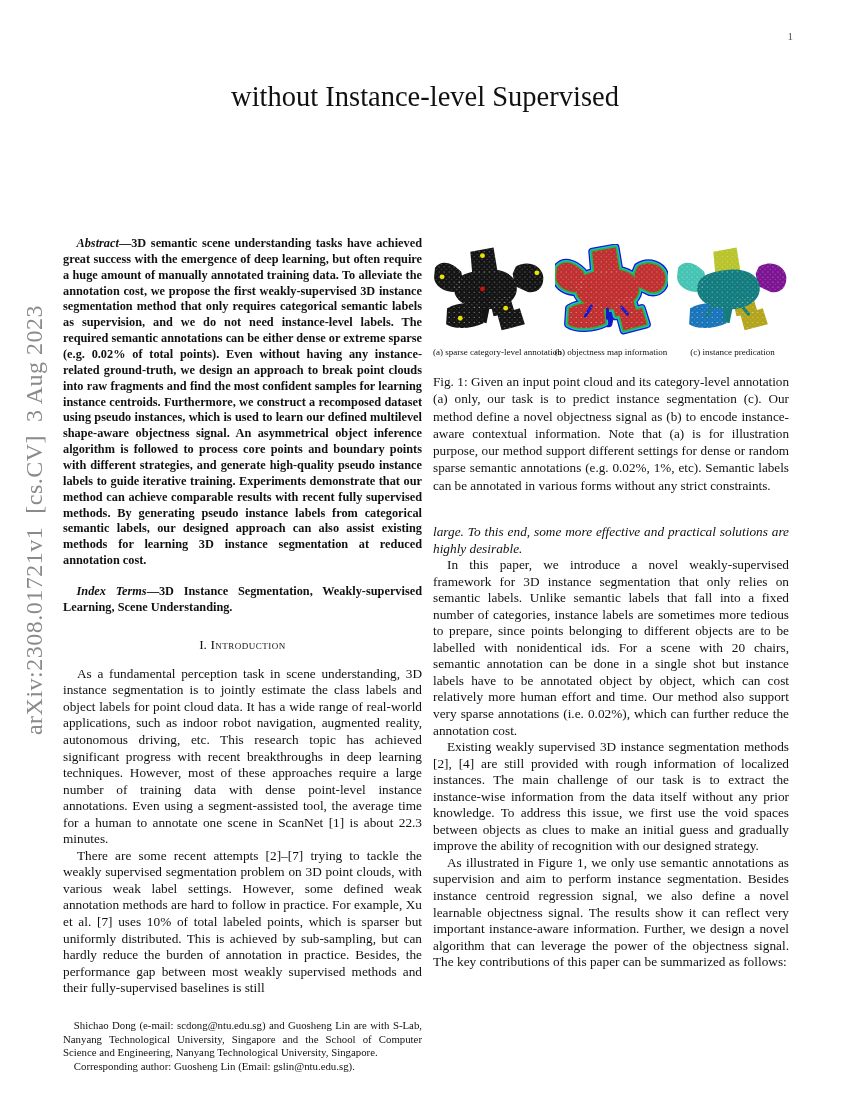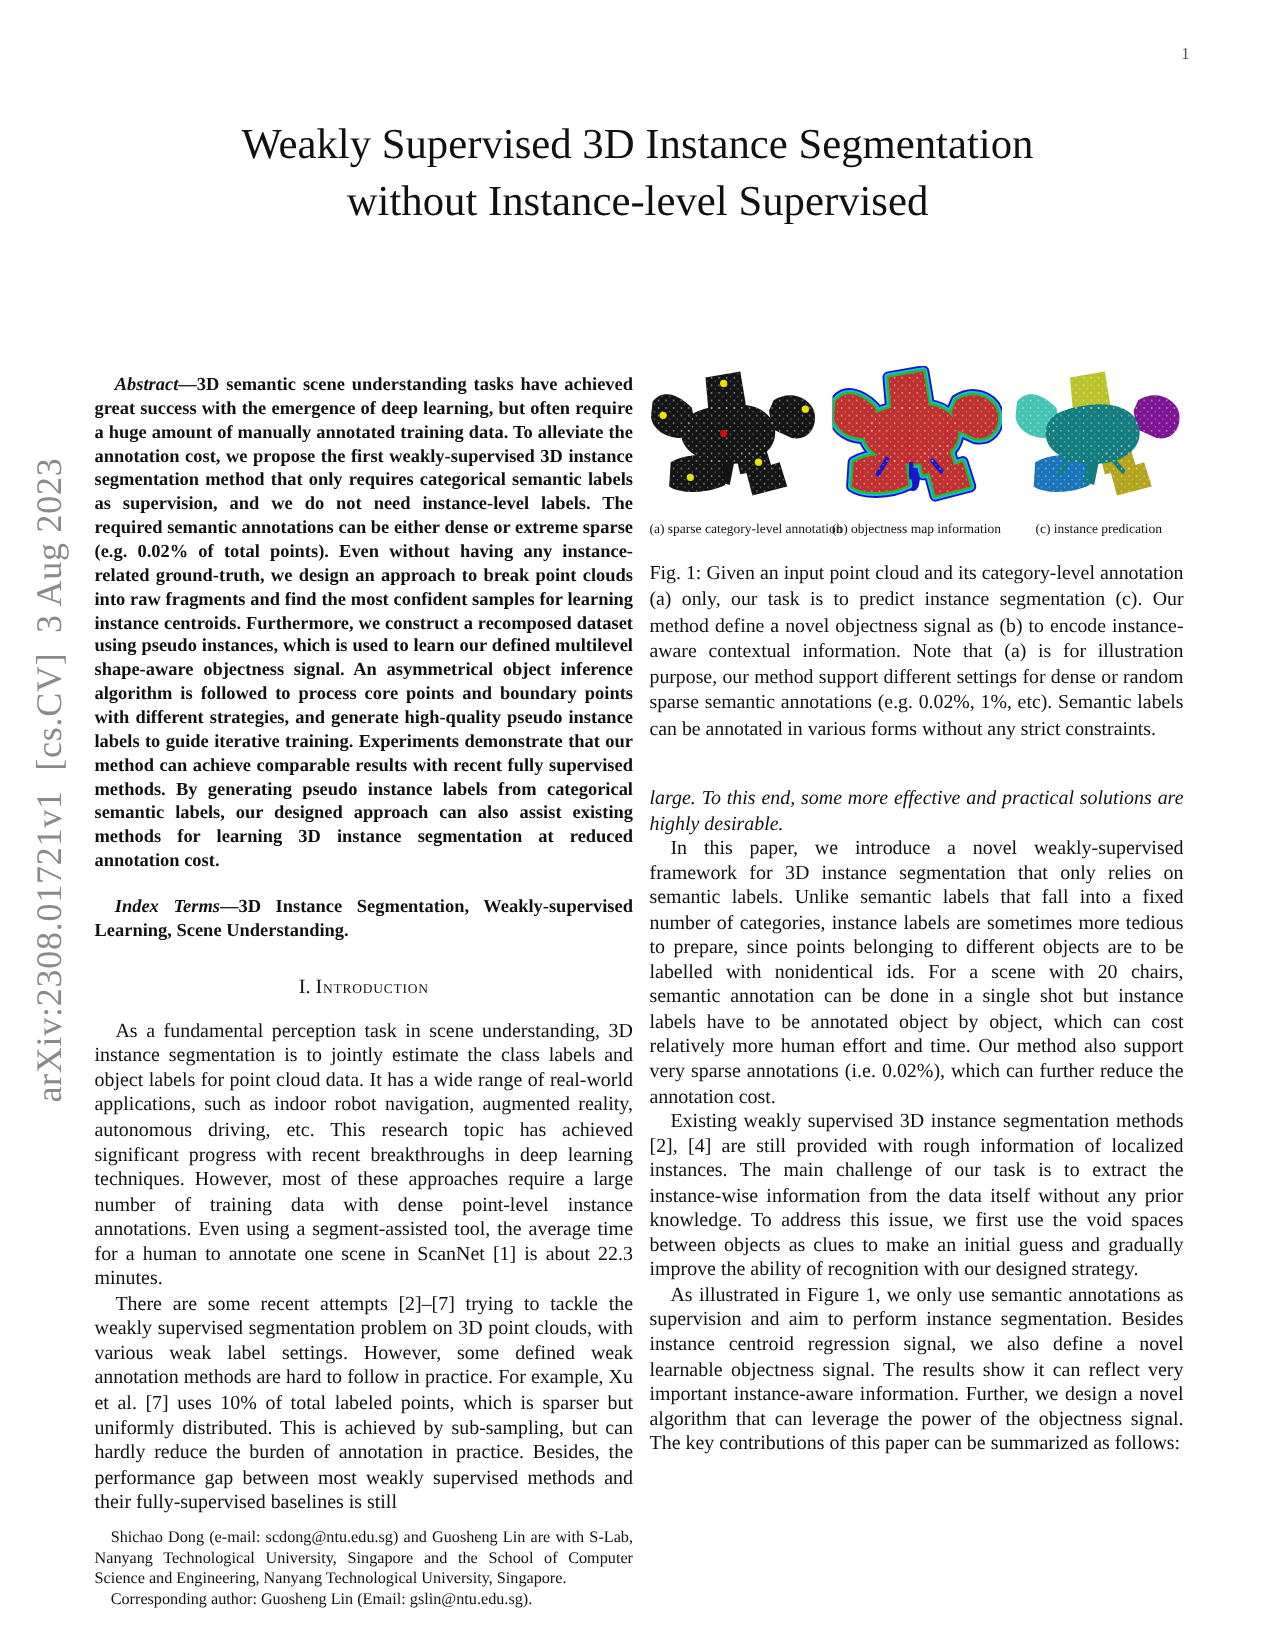--- a/index.html
+++ b/index.html
@@ -18,21 +18,21 @@
     position:absolute; top:520px; left:34px;
     transform:translate(-50%,-50%) rotate(-90deg);
     white-space:pre; font-size:24px; color:#8a8a8a;
     letter-spacing:0.5px;
   }
   .title-block { position:absolute; top:78px; left:0; width:850px; text-align:center; }
   .paper-title { font-size:28.5px; font-weight:400; line-height:1.33; }
   .paper-authors { margin-top:16px; font-size:14.5px; }
 
   .col { position:absolute; text-align:justify; }
-  .col-left  { left:63px;  top:249px; width:359px; }
+  .col-left  { left:63px;  top:236px; width:359px; }
   .col-right { left:433px; top:244px; width:356px; }
 
   .abstract-par, .index-par {
     font-size:12.3px; font-weight:bold; line-height:1.29;
     text-indent:1.1em;
   }
   .index-par { margin-top:15px;font-family:Liberation Serif, serif; }
   .lead-label { font-style:italic; }
   .section-heading {
     text-align:center; font-size:13.5px; margin-top:21px; margin-bottom:13px;
@@ -76,21 +76,20 @@
     </pattern>
   </defs>
 </svg>
 
 <div class="page-number">1</div>
 
 <div class="arxiv-banner">arXiv:2308.01721v1  [cs.CV]  3 Aug 2023</div>
 
 <div class="title-block">
   <div class="paper-title">
-    <div>Weakly Supervised 3D Instance Segmentation</div>
     <div>without Instance-level Supervised</div>
   </div>
 </div>
 
 <div class="col col-left">
   <p class="abstract-par"><span class="lead-label">Abstract</span><span>—3D semantic scene understanding tasks have achieved great success with the emergence of deep learning, but often require a huge amount of manually annotated training data. To alleviate the annotation cost, we propose the first weakly-supervised 3D instance segmentation method that only requires categorical semantic labels as supervision, and we do not need instance-level labels. The required semantic annotations can be either dense or extreme sparse (e.g. 0.02% of total points). Even without having any instance-related ground-truth, we design an approach to break point clouds into raw fragments and find the most confident samples for learning instance centroids. Furthermore, we construct a recomposed dataset using pseudo instances, which is used to learn our defined multilevel shape-aware objectness signal. An asymmetrical object inference algorithm is followed to process core points and boundary points with different strategies, and generate high-quality pseudo instance labels to guide iterative training. Experiments demonstrate that our method can achieve comparable results with recent fully supervised methods. By generating pseudo instance labels from categorical semantic labels, our designed approach can also assist existing methods for learning 3D instance segmentation at reduced annotation cost.</span></p>
 
   <p class="index-par"><span class="lead-label">Index Terms</span><span>—3D Instance Segmentation, Weakly-supervised Learning, Scene Understanding.</span></p>
 
   <div class="section-heading">

